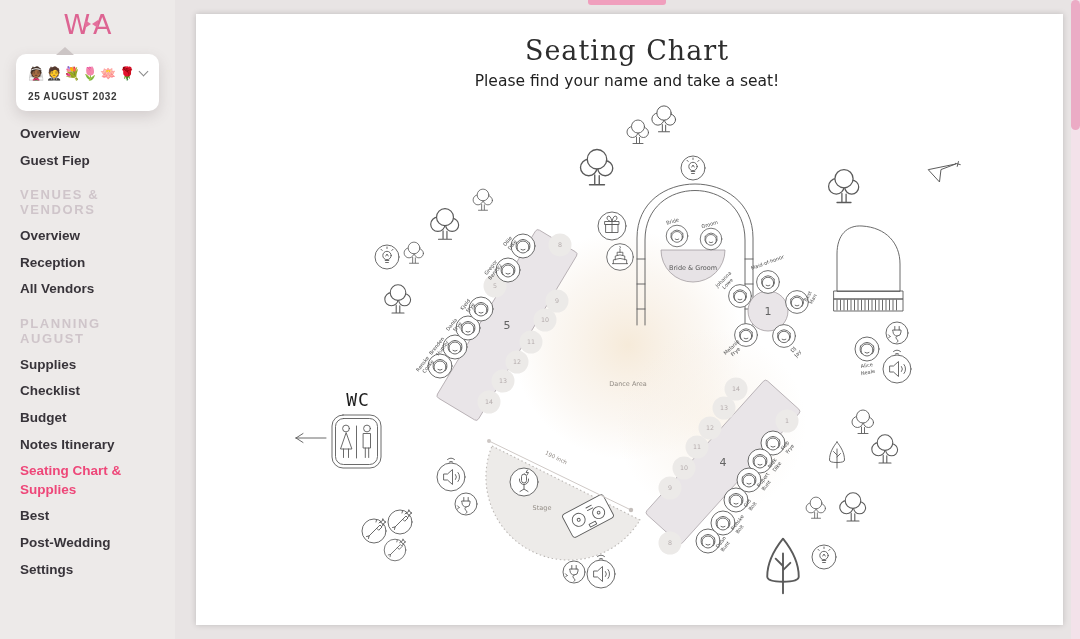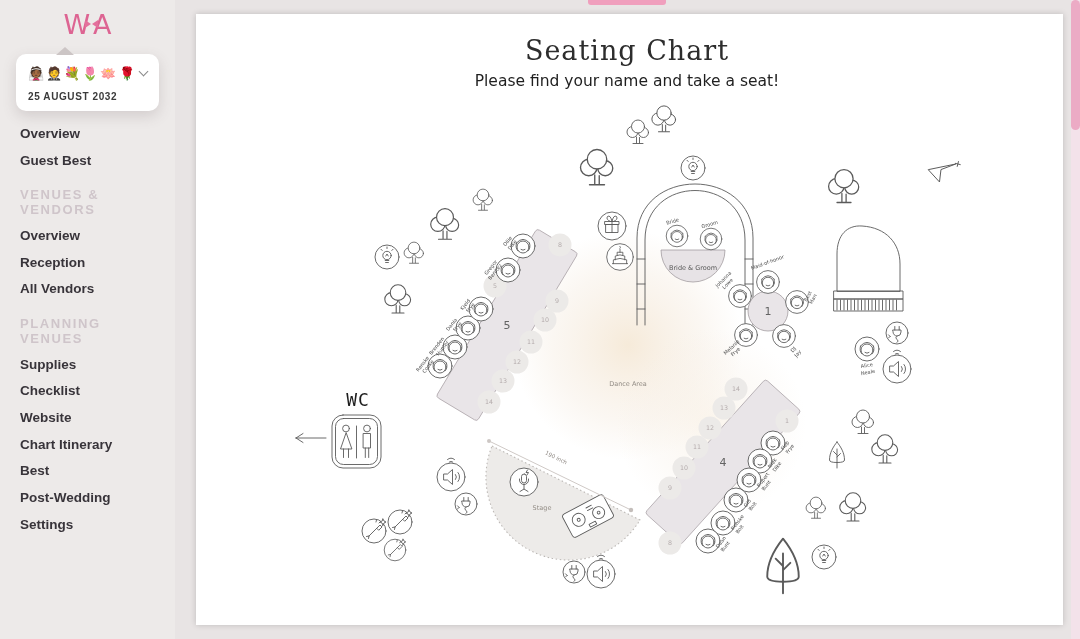--- a/index.html
+++ b/index.html
@@ -78,30 +78,31 @@
       <span class="emoji">🌷</span>
       <span class="emoji">🪷</span>
       <span class="emoji">🌹</span>
       <span class="chev"></span>
     </div>
     <div class="date">25 AUGUST 2032</div>
   </div>
 
   <nav>
     <div class="nav-item">Overview</div>
-    <div class="nav-item">Guest Best</div>
+    <div class="nav-item">Guest Fiep</div>
     <div class="section-label">VENUES &amp; VENDORS</div>
     <div class="nav-item">Overview</div>
     <div class="nav-item">Reception</div>
     <div class="nav-item">All Vendors</div>
-    <div class="section-label">PLANNING VENUES</div>
+    <div class="section-label">PLANNING AUGUST</div>
     <div class="nav-item">Supplies</div>
     <div class="nav-item">Checklist</div>
-    <div class="nav-item">Website</div>
-    <div class="nav-item">Chart Itinerary</div>
+    <div class="nav-item">Budget</div>
+    <div class="nav-item">Notes Itinerary</div>
+    <div class="nav-item active">Seating Chart &amp; Supplies</div>
     <div class="nav-item">Best</div>
     <div class="nav-item gap-lg">Post-Wedding</div>
     <div class="nav-item gap-lg">Settings</div>
   </nav>
 </aside>
 
 <main>
   <div class="page">
   <svg viewBox="0 0 867 611">
     <defs>

